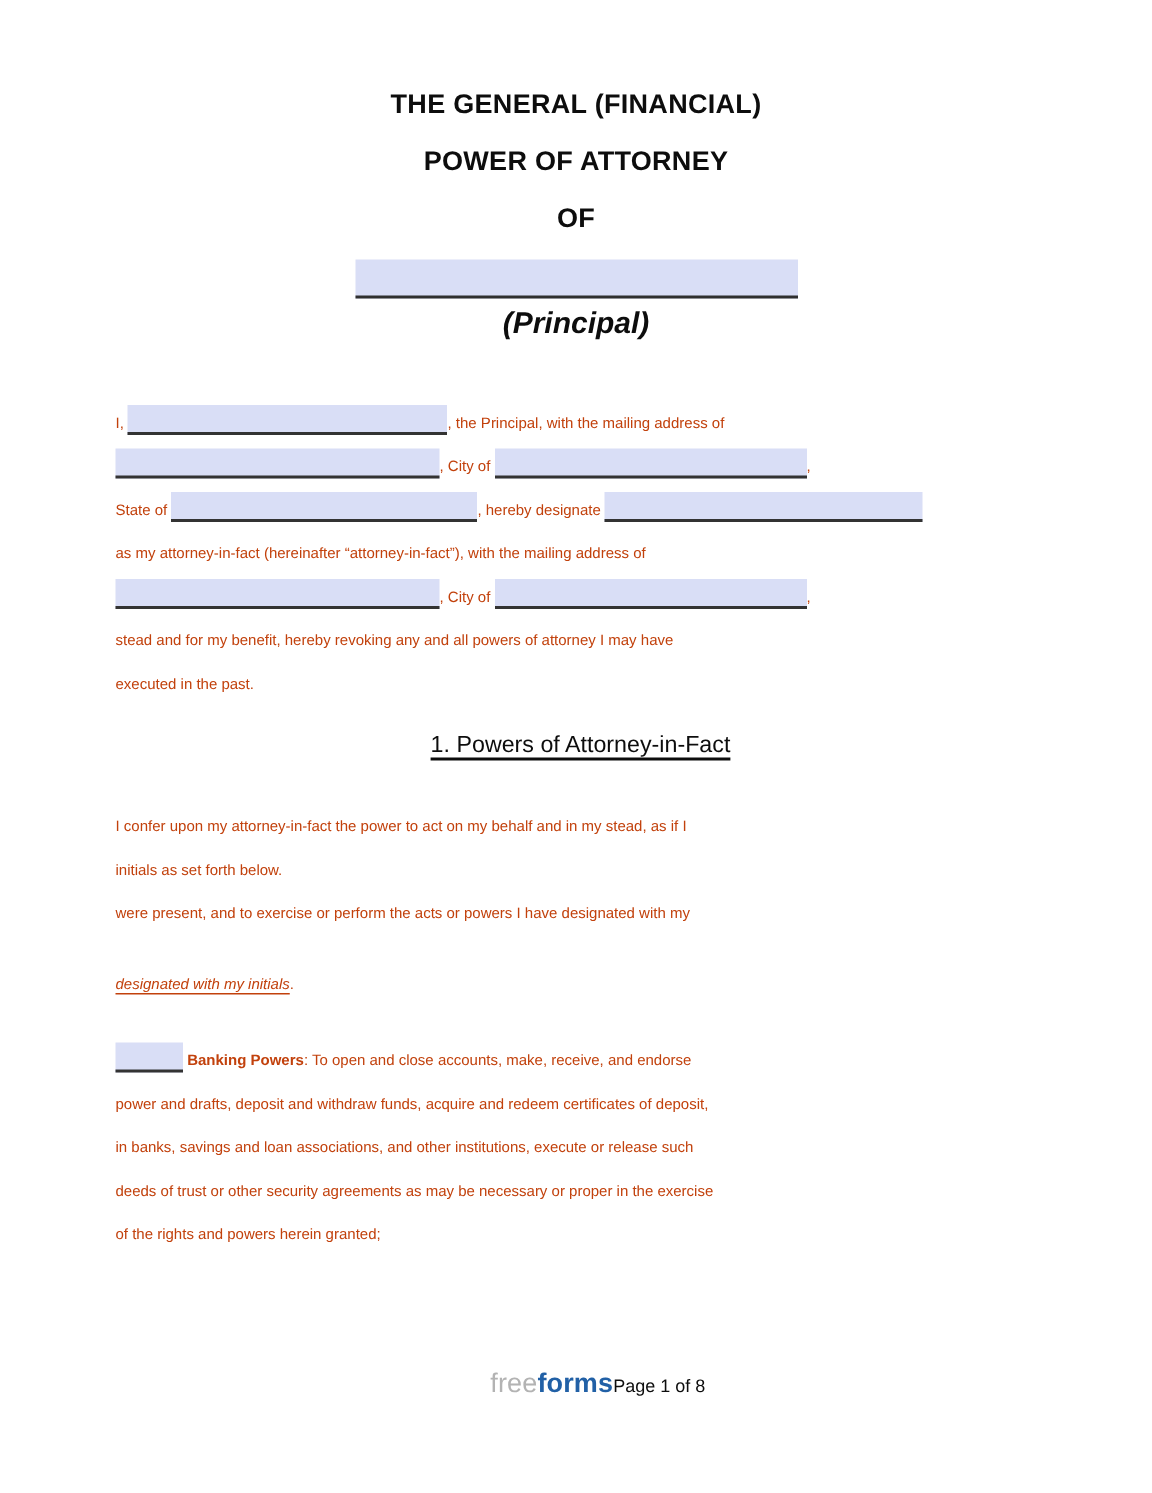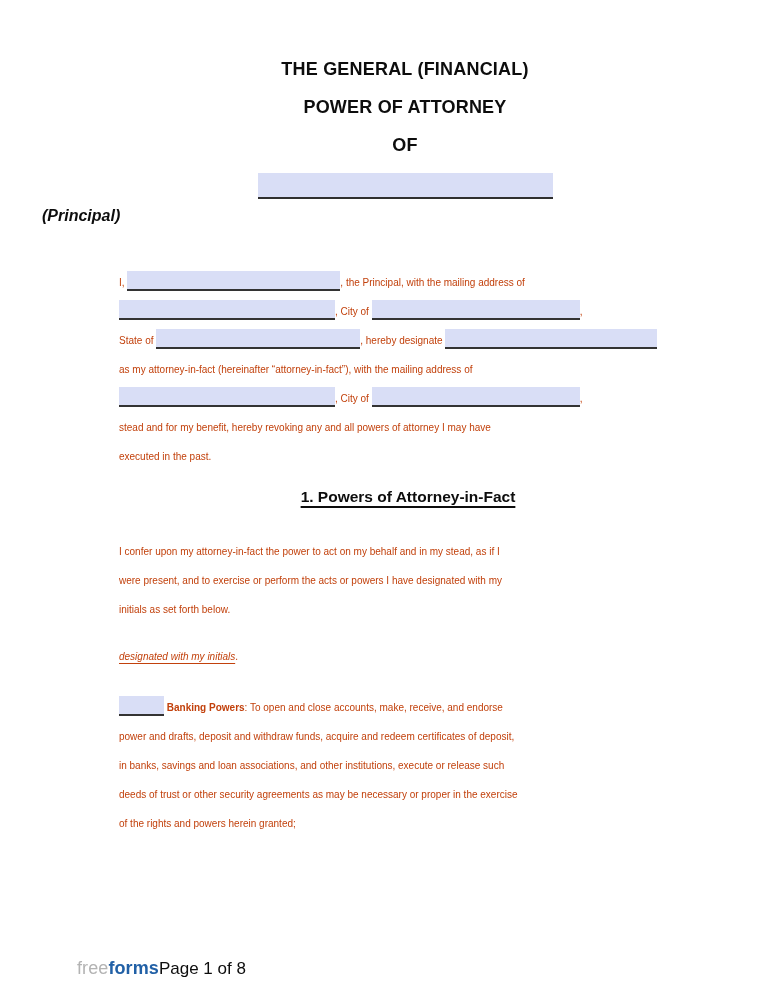--- a/index.html
+++ b/index.html
@@ -6,41 +6,40 @@
   html, body { background: #ffffff; }
   .page {
     position: relative;
     width: 768px;
     height: 995px;
     margin: 0 auto;
     background: #ffffff;
     font-family: "Liberation Sans", sans-serif;
     color: #111111;
     overflow: hidden;
-    padding-left: 42px;
   }
   .title-block { padding-top: 59px; text-align: center; }
   .title-line {
     font-size: 18px;
     font-weight: bold;
     line-height: 20px;
     margin-bottom: 18px;
     letter-spacing: 0.2px;
     color: #0d0d0d;
   }
   .principal-field {
     width: 295px;
     height: 26px;
     margin: 2px auto 0 auto;
     background: var(--field-highlight, #d9def6);
     border-bottom: 2px solid #2f2f2f;
   }
   .principal-caption {
-    text-align: left;
-    font-size: 16px;
+    text-align: center;
+    font-size: 20px;
     font-weight: bold;
     font-style: italic;
     line-height: 20px;
     margin-top: 7px;
     color: #0d0d0d;
   }
   .doc-body { padding: 0 71px 0 77px; }
   .doc-line {
     font-size: 10px;
     line-height: 29px;
@@ -59,45 +58,45 @@
   .seg-bold { font-weight: bold; text-align: right; }
   .seg-iu {
     font-style: italic;
     text-decoration: underline;
     text-underline-offset: 3px;
     text-decoration-thickness: 1.2px;
   }
   .block-heading {
     text-align: center;
     font-size: 15.5px;
-    font-weight: bold;
+    font-weight: normal;
     line-height: 20px;
     text-decoration: underline;
     text-underline-offset: 4px;
     text-decoration-thickness: 1.5px;
     color: #0d0d0d;
   }
   [data-block="opening-paragraph"]        { margin-top: 42px; }
   [data-block="section-1-heading"]        { margin-top: 16px; }
   [data-block="confer-paragraph"]         { margin-top: 30px; }
   [data-block="not-designated-notice"]    { margin-top: 18px; }
   [data-block="banking-powers-paragraph"] { margin-top: 22px; }
   .footer {
     position: absolute;
     left: 77px;
     right: 48px;
-    top: 956px;
+    top: 910px;
     display: flex;
-    justify-content: flex-start;
+    justify-content: center;
     align-items: baseline;
   }
   .brand { font-size: 18px; line-height: 24px; letter-spacing: 0.1px; }
   .brand-free  { color: var(--brand-gray, #b3b3b3); font-weight: normal; }
   .brand-forms { color: var(--brand-blue, #2160a6); font-weight: bold; }
-  .page-num { font-size: 17px; color: #0d0d0d; line-height: 24px; }
+  .page-num { font-size: 12px; color: #0d0d0d; line-height: 24px; }
 </style>
 </head>
 <body>
 
 <div class="page">
 
   <div class="title-block">
     <div class="title-line">THE GENERAL (FINANCIAL)</div>
     <div class="title-line">POWER OF ATTORNEY</div>
     <div class="title-line">OF</div>
@@ -111,22 +110,22 @@
         <div class="doc-line"><span class="blank" style="width: 216px;"></span><span class="seg-text">, City of </span><span class="blank" style="width: 208px;"></span><span class="seg-text">,</span></div>
         <div class="doc-line"><span class="seg-text">State of </span><span class="blank" style="width: 204px;"></span><span class="seg-text">, hereby designate </span><span class="blank" style="width: 212px;"></span></div>
         <div class="doc-line"><span class="seg-text">as my attorney-in-fact (hereinafter “attorney-in-fact”), with the mailing address of</span></div>
         <div class="doc-line"><span class="blank" style="width: 216px;"></span><span class="seg-text">, City of </span><span class="blank" style="width: 208px;"></span><span class="seg-text">,</span></div>
         <div class="doc-line"><span class="seg-text">stead and for my benefit, hereby revoking any and all powers of attorney I may have</span></div>
         <div class="doc-line"><span class="seg-text">executed in the past.</span></div>
       </div>
       <div class="block-heading" data-block="section-1-heading">1. Powers of Attorney-in-Fact</div>
       <div data-block="confer-paragraph">
         <div class="doc-line"><span class="seg-text">I confer upon my attorney-in-fact the power to act on my behalf and in my stead, as if I</span></div>
+        <div class="doc-line"><span class="seg-text">initials as set forth below.</span></div>
         <div class="doc-line"><span class="seg-text">were present, and to exercise or perform the acts or powers I have designated with my</span></div>
-        <div class="doc-line"><span class="seg-text">initials as set forth below.</span></div>
       </div>
       <div data-block="not-designated-notice">
         <div class="doc-line"><span class="seg-iu">designated with my initials</span><span class="seg-text">.</span></div>
       </div>
       <div data-block="banking-powers-paragraph">
         <div class="doc-line"><span class="blank" style="width: 45px;"></span><span class="seg-text"> </span><span class="seg-bold">Banking Powers</span><span class="seg-text">: To open and close accounts, make, receive, and endorse</span></div>
         <div class="doc-line"><span class="seg-text">power and drafts, deposit and withdraw funds, acquire and redeem certificates of deposit,</span></div>
         <div class="doc-line"><span class="seg-text">in banks, savings and loan associations, and other institutions, execute or release such</span></div>
         <div class="doc-line"><span class="seg-text">deeds of trust or other security agreements as may be necessary or proper in the exercise</span></div>
         <div class="doc-line"><span class="seg-text">of the rights and powers herein granted;</span></div>

